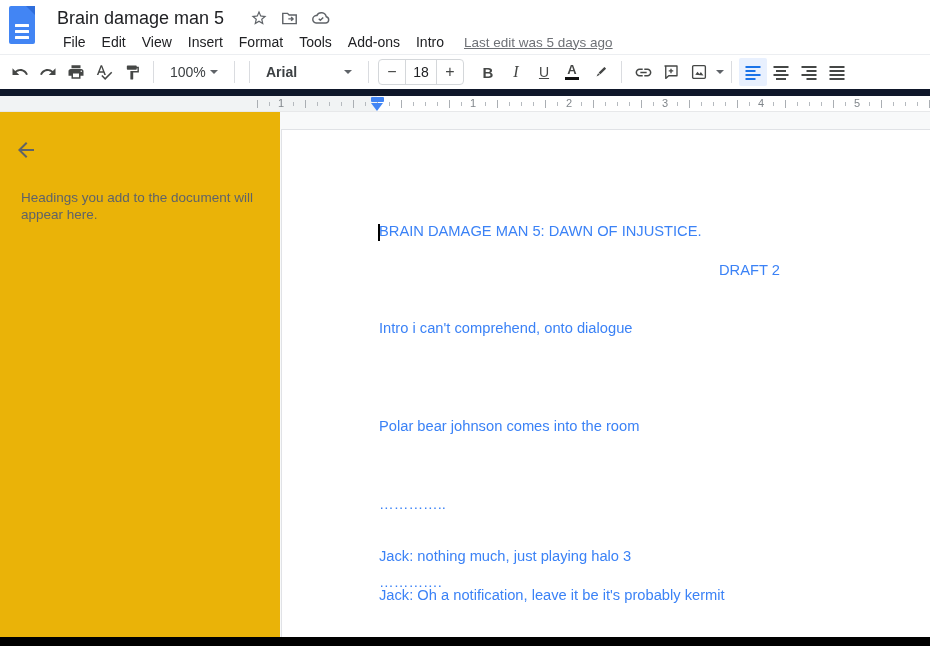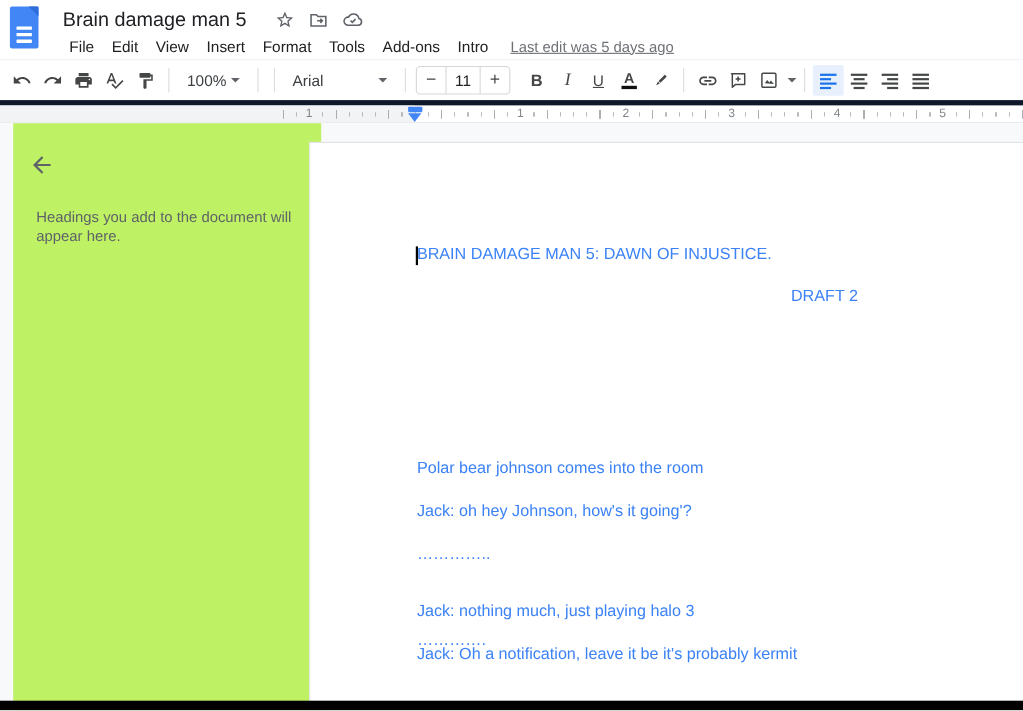--- a/index.html
+++ b/index.html
@@ -14,30 +14,30 @@
   .docs-logo .line { position:absolute; left:6px; width:14px; height:3px; background:#fff; border-radius:0.5px; }
   .title-row { position:absolute; left:57px; top:5px; height:26px; display:flex; align-items:center; }
   .doc-title { font-size:18px; color:#202124; white-space:nowrap; }
   .title-icons { display:flex; align-items:center; margin-left:26px; gap:12px; color:#5f6368; }
   .title-icons svg { display:block; }
   .menubar { position:absolute; left:57px; top:31px; height:22px; display:flex; align-items:center; font-size:14px; color:#202124; }
   .menu-item { padding:2px 6px; margin-right:4px; border-radius:2px; cursor:pointer; }
   .last-edit { margin-left:10px; font-size:13.5px; color:#6e7176; text-decoration:underline; cursor:pointer; }
 
   
-  .toolbar { position:absolute; top:55px; left:0; width:930px; height:41px; background:#fff; border-bottom:5px solid #0f172a; display:flex; align-items:center; padding-left:6px;text-align:center; }
+  .toolbar { position:absolute; top:55px; left:0; width:930px; height:41px; background:#fff; border-bottom:7px solid #0f172a; display:flex; align-items:center; padding-left:6px;text-align:center; }
   .tbtn { width:28px; height:28px; display:flex; align-items:center; justify-content:center; color:#454746; border-radius:2px; cursor:pointer; flex:0 0 auto; }
   .tbtn svg { display:block; }
   .tbtn.active { background:#e8f0fe; color:#1a73e8; }
   .tb-divider { width:1px; height:22px; background:#dadce0; margin:0 7px; flex:0 0 auto; }
   .dd-arrow { width:0; height:0; border-left:4px solid transparent; border-right:4px solid transparent; border-top:4.5px solid #5f6368; }
   .dd-ctl { display:flex; align-items:center; justify-content:space-between; height:28px; padding:0 9px; font-size:14px; color:#3c4043; cursor:pointer; flex:0 0 auto; }
   .zoom-ctl { width:66px; }
   .style-ctl { width:104px; }
-  .font-ctl { width:104px; }
+  .font-ctl { width:104px;font-weight:bold; }
   .fontsize-group { display:flex; align-items:center; height:26px; border:1px solid #d4d7da; border-radius:4px; overflow:hidden; margin:0 2px; flex:0 0 auto; }
   .fs-btn { width:26px; height:26px; display:flex; align-items:center; justify-content:center; font-size:16px; color:#454746; cursor:pointer; }
   .fs-value { width:32px; height:26px; display:flex; align-items:center; justify-content:center; font-size:14px; color:#202124; border-left:1px solid #d4d7da; border-right:1px solid #d4d7da; cursor:text; }
   .glyph-b { font-weight:bold; font-size:15px; }
   .glyph-i { font-family:"Liberation Serif", serif; font-style:italic; font-size:16px; }
   .glyph-u { font-size:14px; text-decoration:underline; }
   .glyph-a { font-size:13px; font-weight:bold; line-height:11px; display:flex; flex-direction:column; align-items:center; }
   .glyph-a .bar { width:14px; height:3.5px; background:#111; margin-top:1.5px; }
   .img-group { display:flex; align-items:center; flex:0 0 auto; cursor:pointer; }
   .img-group .dd-arrow { margin-left:3px; }
@@ -49,21 +49,21 @@
     background-image:repeating-linear-gradient(to right, #b6babf 0 1px, transparent 1px 12px); }
   .ticks-major { position:absolute; left:257px; right:0; top:4px; height:8px;
     background-image:repeating-linear-gradient(to right, #aaaeb3 0 1px, transparent 1px 48px); }
   .ruler-num { position:absolute; top:1px; width:16px; text-align:center; font-size:11px; color:#80868b; background:#fff; z-index:2; }
   .ruler-num.on-gray { background:#f1f3f4; }
   .ruler-marker-bar { position:absolute; left:371px; top:1px; width:13px; height:5px; background:#4285f4; border-radius:1px; z-index:3; cursor:pointer; }
   .ruler-marker-tri { position:absolute; left:371px; top:7px; width:0; height:0; border-left:6.5px solid transparent; border-right:6.5px solid transparent; border-top:8px solid #4285f4; z-index:3; cursor:pointer; }
 
   
   .canvas { position:absolute; top:112px; left:0; width:930px; height:534px; background:#f8f9fa; }
-  .outline-panel { position:absolute; left:12px; top:0; width:280px; height:100%; background:#bef264; }
+  .outline-panel { position:absolute; left:0; top:0; width:280px; height:100%; background:#eab308; }
   .back-btn { position:absolute; left:14px; top:26px; width:26px; height:26px; color:#5f6368; cursor:pointer; }
   .outline-placeholder { position:absolute; left:21px; top:77px; width:252px; font-size:13.5px; line-height:17px; color:#5f6368; }
   .paper { position:absolute; left:281px; top:17px; width:700px; height:517px; background:#fff; border:1px solid #e0e2e6; border-right:none; }
   .para { position:absolute; left:97px; width:530px; font-size:14.7px; line-height:17px; color:#3b82f6; white-space:pre-wrap; cursor:text; }
   .caret { position:absolute; left:96px; top:94px; width:1.5px; height:17px; background:#000; }
 
   
   .bottom-bar { position:absolute; left:0; top:637px; width:930px; height:9px; background:#000; z-index:9; }
 </style>
 </head>
@@ -146,21 +146,21 @@
     </div>
     <div class="tb-divider"></div>
     <div class="tb-divider"></div>
     <div class="dd-ctl font-ctl">
       <span>Arial</span>
       <span class="dd-arrow"></span>
     </div>
     <div class="tb-divider"></div>
     <div class="fontsize-group">
       <div class="fs-btn">−</div>
-      <div class="fs-value">11</div>
+      <div class="fs-value">18</div>
       <div class="fs-btn">+</div>
     </div>
     <div style="width:8px"></div>
     <div class="tbtn glyph-b">B</div>
     <div class="tbtn glyph-i">I</div>
     <div class="tbtn glyph-u">U</div>
     <div class="tbtn">
       <span class="glyph-a">
           <span>A</span>
           <span class="bar"></span>
@@ -252,22 +252,22 @@
             <path d="M20 11H7.83l5.59-5.59L12 4l-8 8 8 8 1.41-1.41L7.83 13H20v-2z"></path>
           </svg>
       </div>
       <div class="outline-placeholder">Headings you add to the document will appear here.</div>
     </div>
 
     <div class="paper">
       <div class="caret"></div>
       <div class="para" style="top:93px">BRAIN DAMAGE MAN 5: DAWN OF INJUSTICE.</div>
       <div class="para" style="top:132px; left:437px">DRAFT 2</div>
+      <div class="para" style="top:190px">Intro i can't comprehend, onto dialogue</div>
       <div class="para" style="top:288px">Polar bear johnson comes into the room</div>
-      <div class="para" style="top:327px">Jack: oh hey Johnson, how's it going'?</div>
       <div class="para" style="top:366px">…………..</div>
       <div class="para" style="top:418px">Jack: nothing much, just playing halo 3</div>
       <div class="para" style="top:444px">………….</div>
       <div class="para" style="top:457px">Jack: Oh a notification, leave it be it's probably kermit</div>
     </div>
   </div>
 
   <div class="bottom-bar"></div>
 </div>
 

